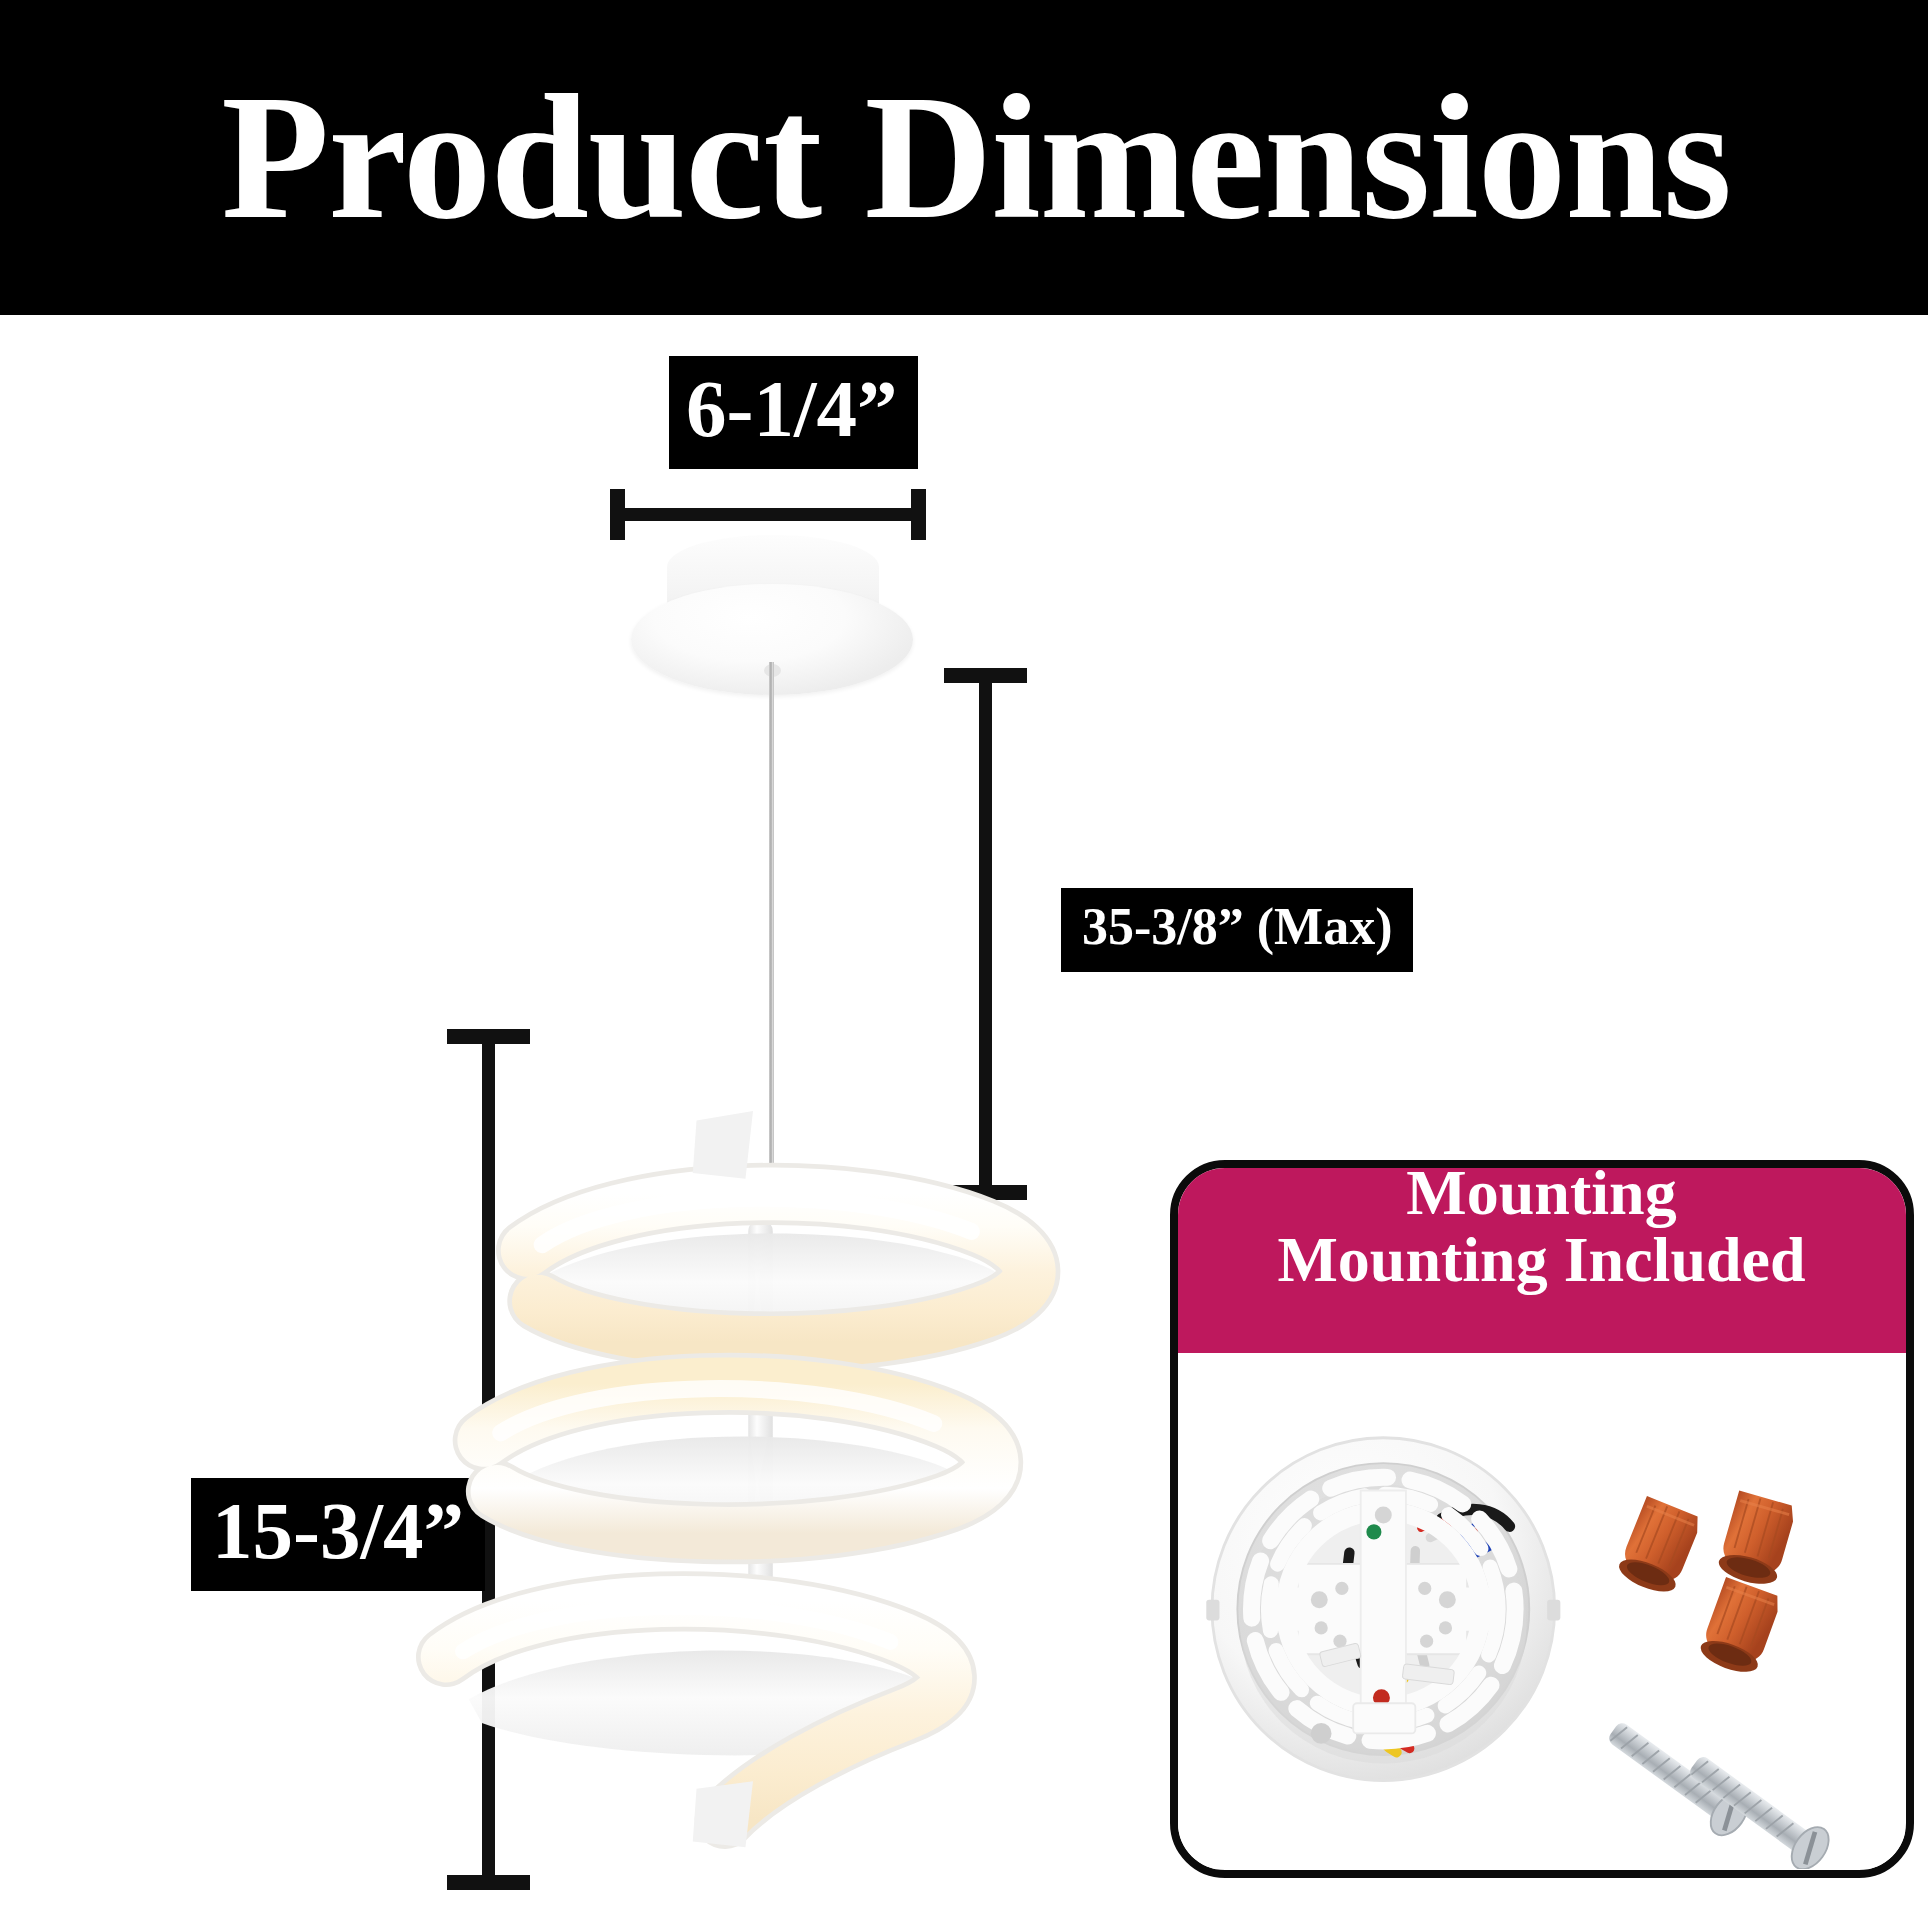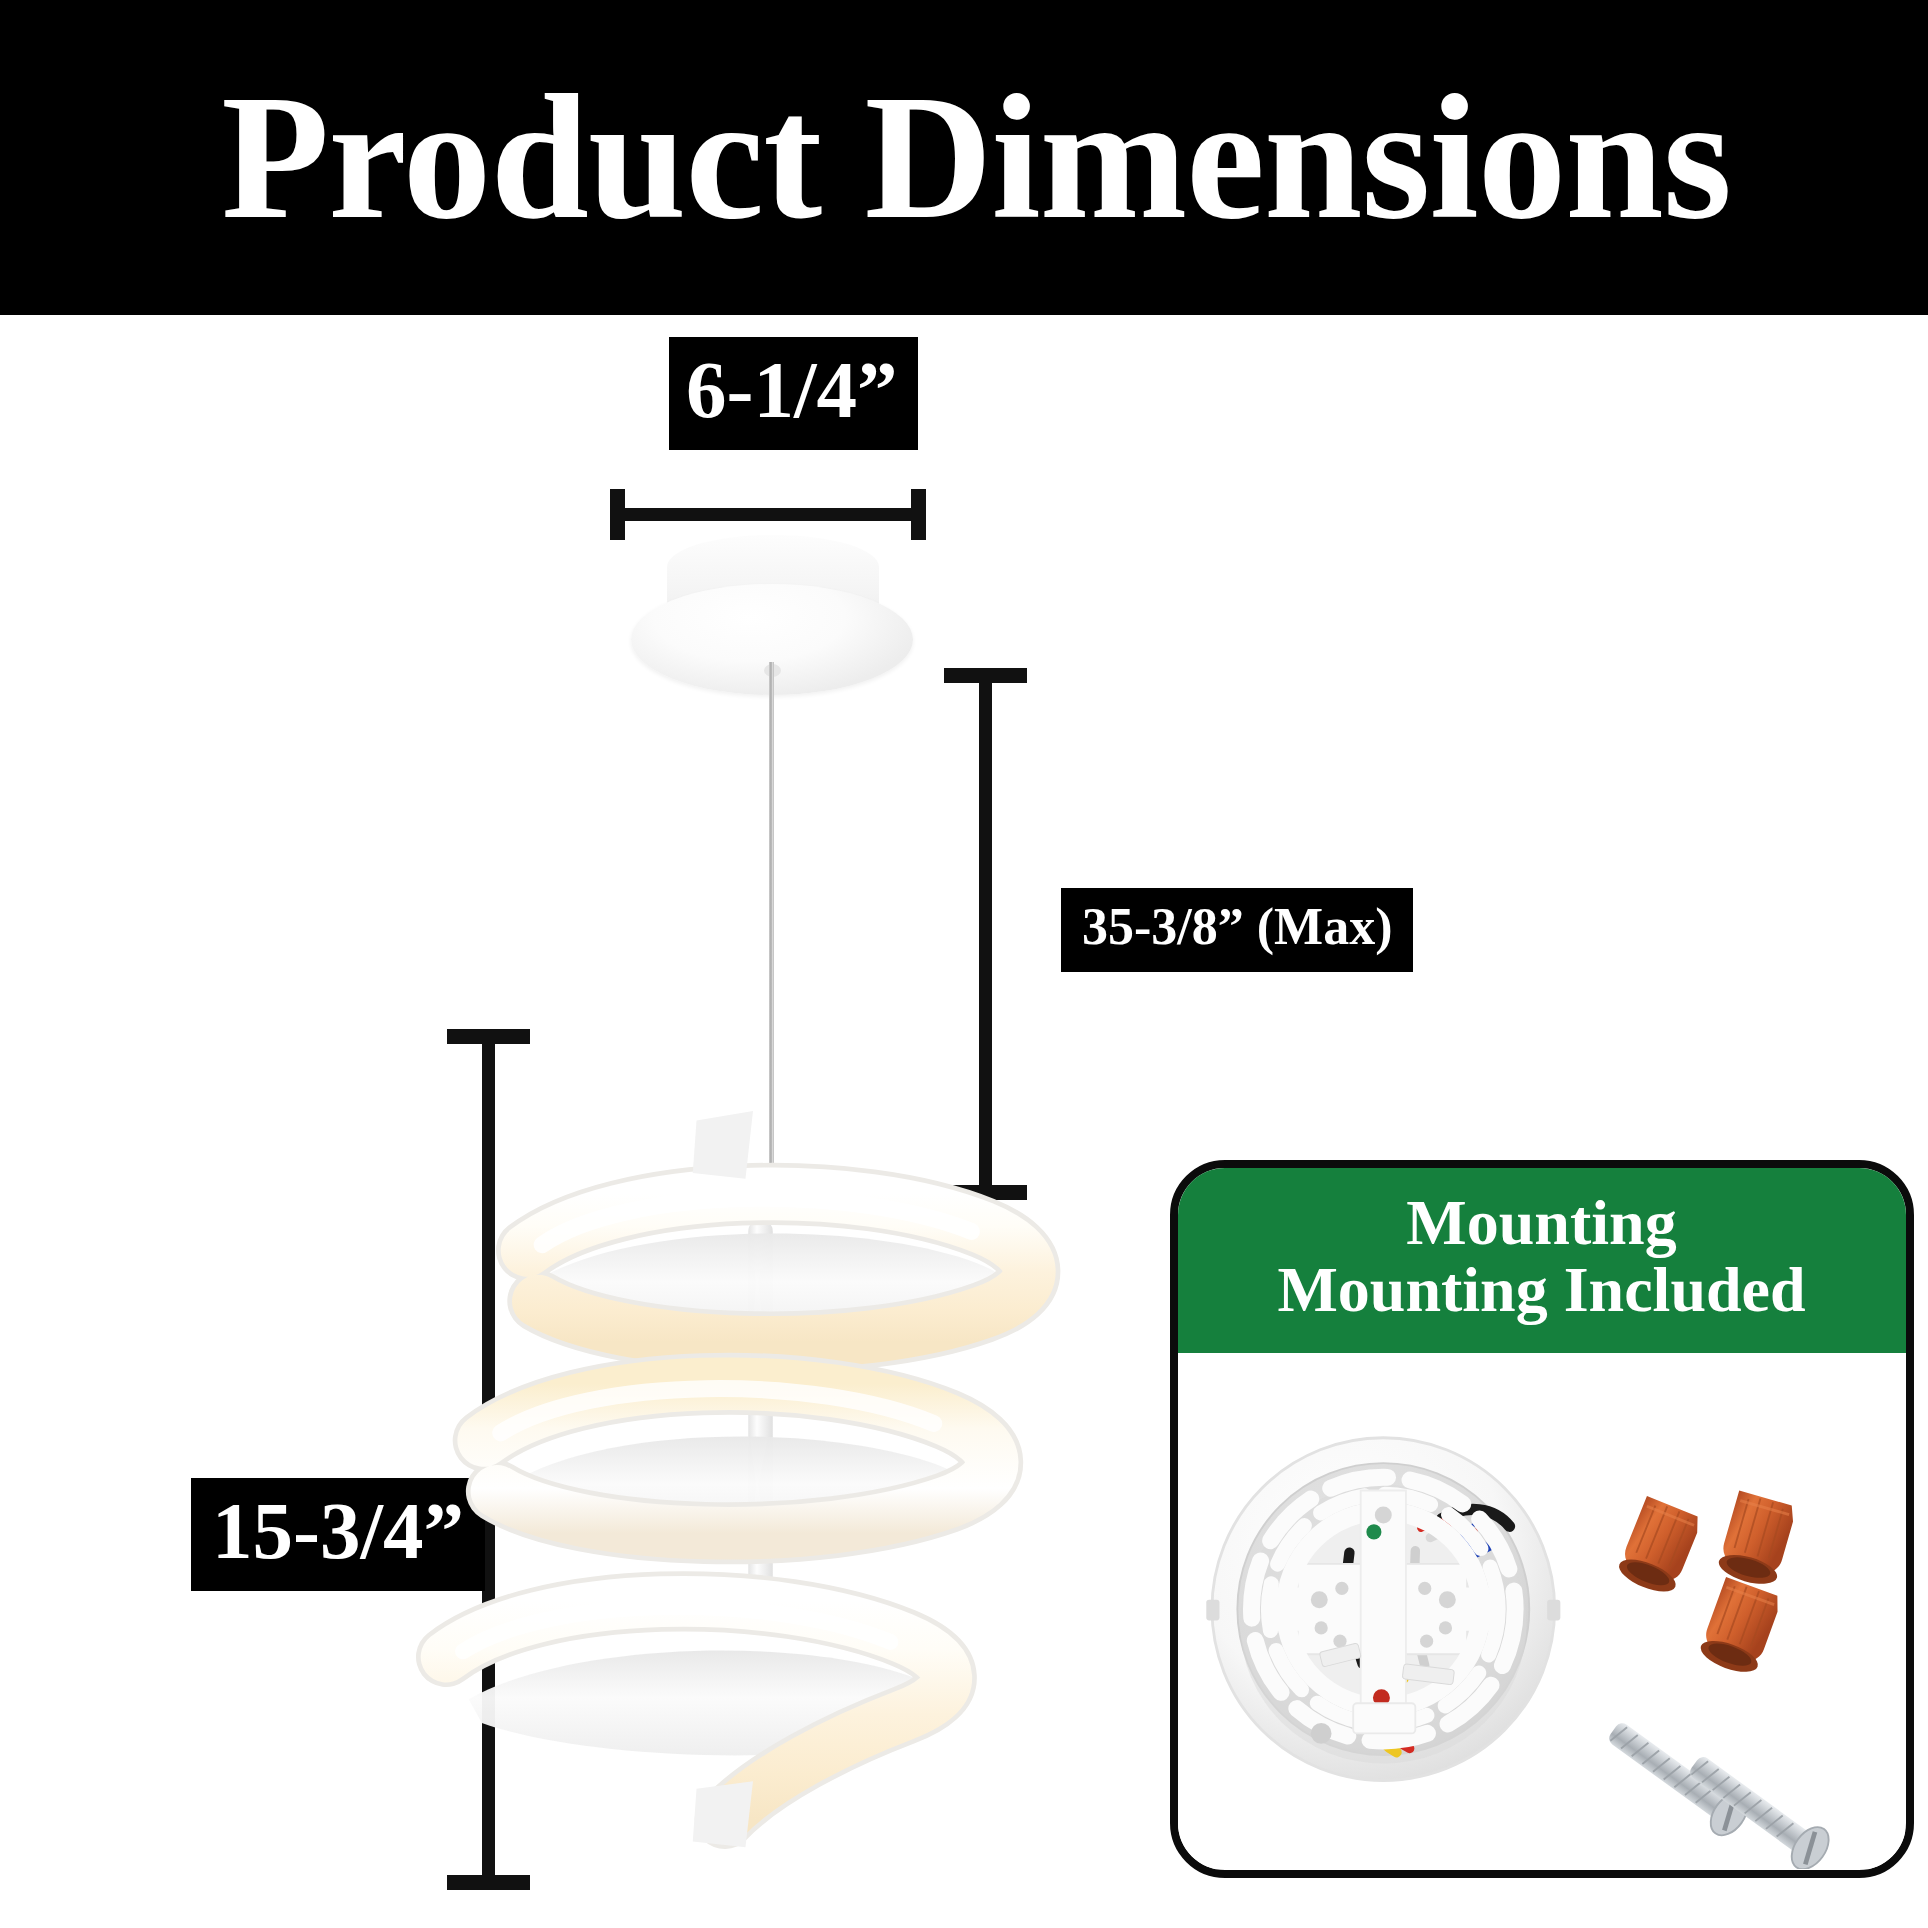--- a/index.html
+++ b/index.html
@@ -11,21 +11,21 @@
   #title-text{position:absolute;left:0;top:0;width:1928px;height:315px;
        display:flex;align-items:center;justify-content:center;
        color:#ffffff;font-size:177px;font-weight:700;letter-spacing:-0.9px;
        line-height:1;white-space:nowrap;margin-left:12px;}
 
   
   .dim-label{position:absolute;background:#000000;color:#ffffff;
        font-size:81px;font-weight:700;line-height:1;white-space:nowrap;
        display:flex;align-items:center;justify-content:center;padding:13px 21px 19px 21px;}
 
-  #label-width{left:669px;top:337px;padding-left:17px;}
+  #label-width{left:669px;top:356px;padding-left:17px;}
   #label-drop{left:1061px;top:888px;font-size:52px;}
   #label-height{left:191px;top:1478px;}
 
   
   .rule-h{position:absolute;background:#111111;height:13px;}
   .rule-v{position:absolute;background:#111111;width:13px;}
   .cap-v{position:absolute;background:#111111;width:15px;}
   .cap-h{position:absolute;background:#111111;height:15px;}
 
   
@@ -60,22 +60,22 @@
 
   
   #spiral-wrap{position:absolute;left:414px;top:998px;width:678px;height:932px;}
   #spiral-svg{position:absolute;left:0;top:0;width:678px;height:932px;}
 
   
   #hw-panel{position:absolute;left:1170px;top:1160px;width:744px;height:718px;
        background:#ffffff;border:8.5px solid #0b0b0b;border-radius:55px;overflow:hidden;
        box-sizing:border-box;}
   #hw-header{position:absolute;left:-8.5px;top:-8.5px;width:744px;height:193px;
-       background:#15803d;border-radius:49px 49px 0 0;
-       display:flex;flex-direction:column;align-items:center;justify-content:center;gap:1.9px;}
+       background:#be185d;border-radius:49px 49px 0 0;
+       display:flex;flex-direction:column;align-items:center;gap:1.9px;}
   .hw-head-line{color:#ffffff;font-size:64px;font-weight:700;line-height:1.02;white-space:nowrap;}
   #hw-body{position:absolute;left:0;top:185px;width:727px;height:516px;background:#ffffff;}
   #hw-svg{position:absolute;left:0;top:0;width:727px;height:516px;}
 </style>
 </head>
 <body>
 
 <div id="title-banner">
   <div id="title-text">Product Dimensions</div>
 </div>

